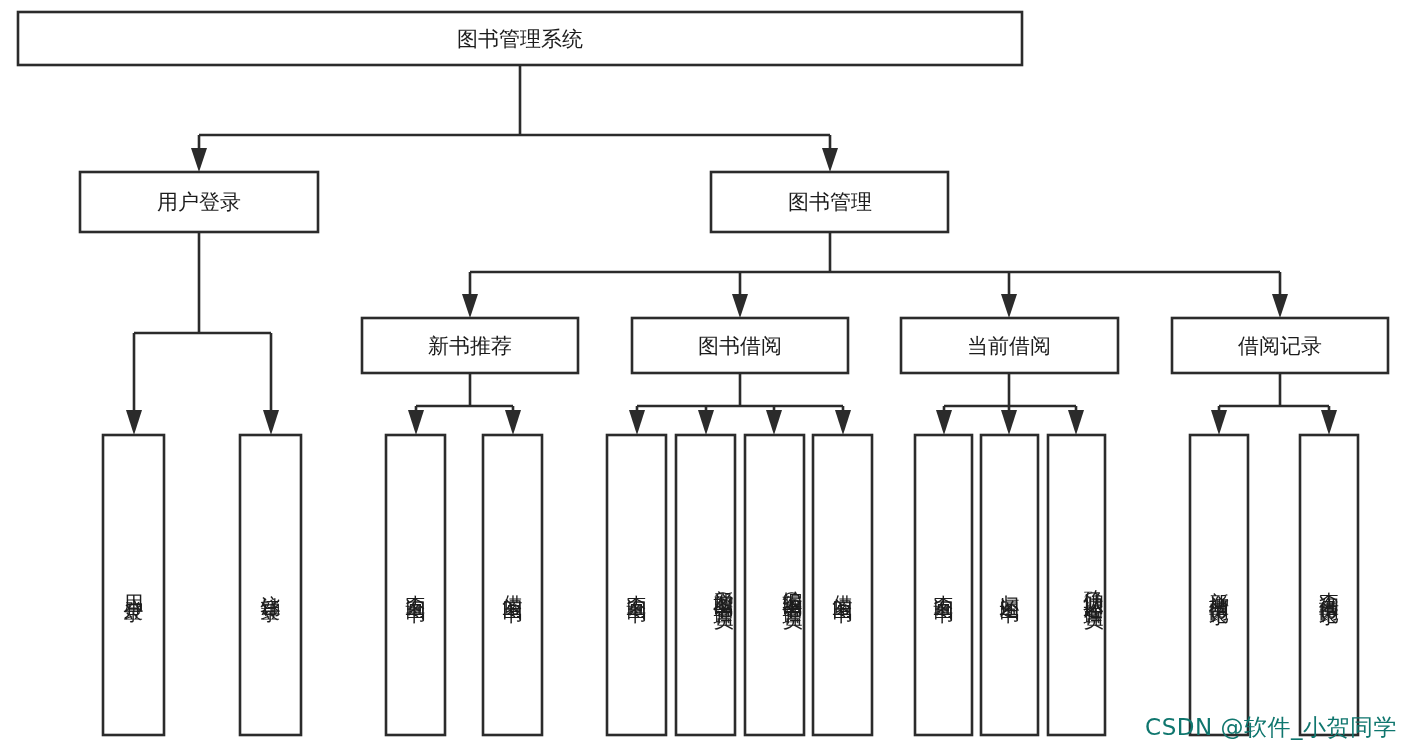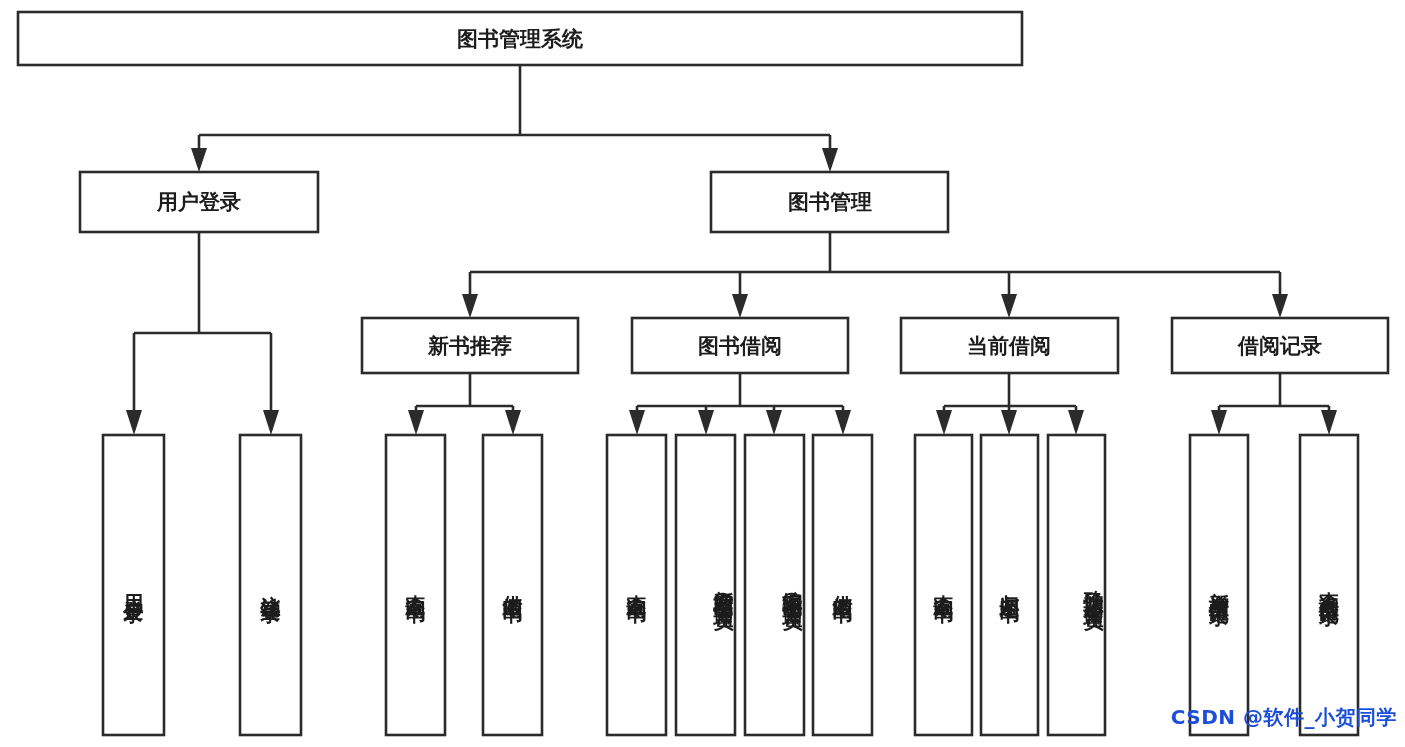--- a/index.html
+++ b/index.html
@@ -11,21 +11,20 @@
     width: 1405px;
     height: 747px;
     font-family: "DejaVu Sans", "Liberation Sans", sans-serif;
     overflow: hidden;
   }
   #diagram-root {
     position: relative;
     width: 1405px;
     height: 747px;
     background: #ffffff;
-    font-weight: bold;
   }
   svg.diagram-canvas {
     position: absolute;
     left: 0;
     top: 0;
     width: 1405px;
     height: 747px;
   }
   .node-rect {
     fill: #ffffff;
@@ -65,24 +64,24 @@
     align-items: flex-start;
     justify-content: center;
     pointer-events: none;
   }
   .vlabel.centered {
     align-items: center;
   }
   .watermark {
     position: absolute;
     right: 8px;
-    bottom: 16px;
-    font-family: "DejaVu Sans", "Liberation Sans", sans-serif;
-    font-size: 20px;
-    color: #1d4ed8;
+    bottom: 4px;
+    font-family: "DejaVu Sans", "Liberation Sans", sans-serif;
+    font-size: 23px;
+    color: #0f766e;
     letter-spacing: 0.5px;
     white-space: nowrap;
   }
 </style>
 </head>
 <body>
 
 <div id="diagram-root">
 
   <svg class="diagram-canvas" viewBox="0 0 1405 747">

